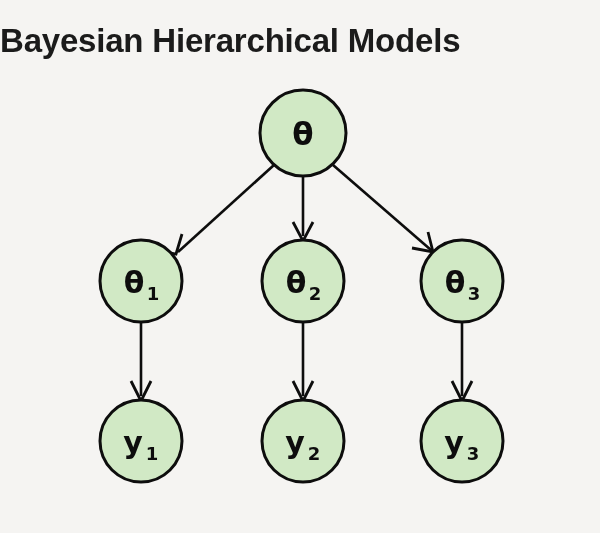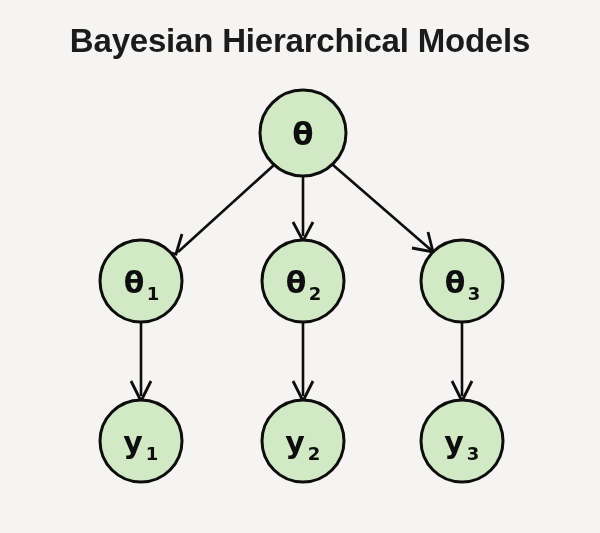--- a/index.html
+++ b/index.html
@@ -18,21 +18,20 @@
     position: relative;
     width: 600px;
     height: 533px;
     background: #f5f4f2;
   }
   #diagram-title {
     position: absolute;
     left: 0;
     top: 22px;
     width: 600px;
-    text-align: center;
     font-size: 33px;
     font-weight: bold;
     color: #1b1b1b;
     letter-spacing: -0.2px;
     font-family: "Liberation Sans", sans-serif;
   }
   #graph-canvas {
     position: absolute;
     left: 0;
     top: 0;

